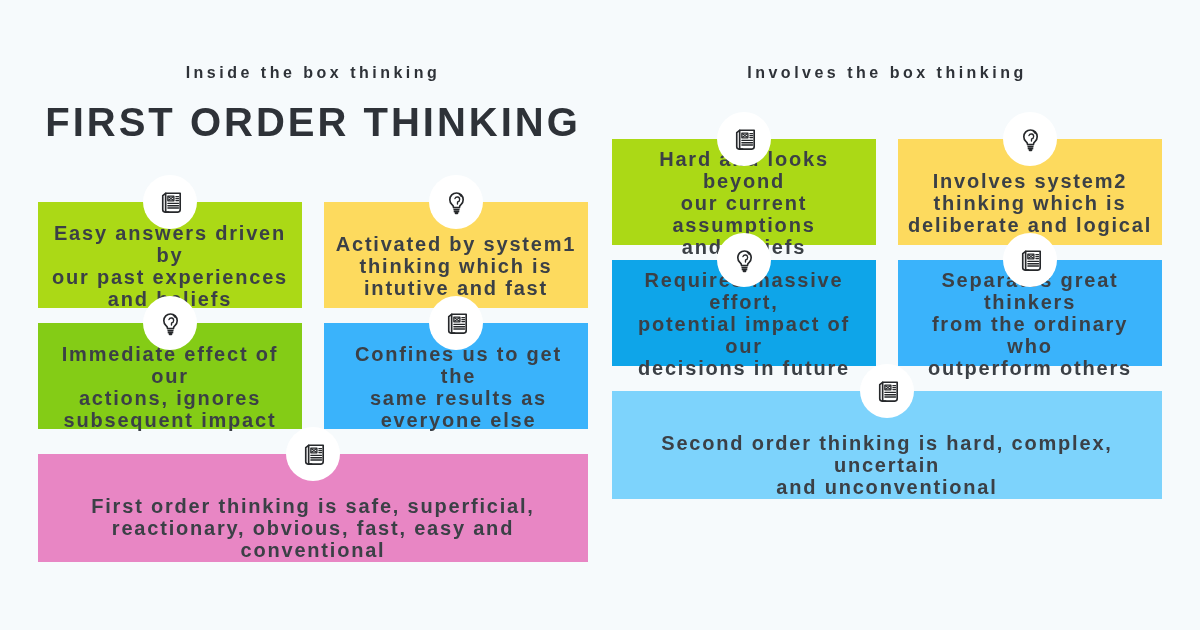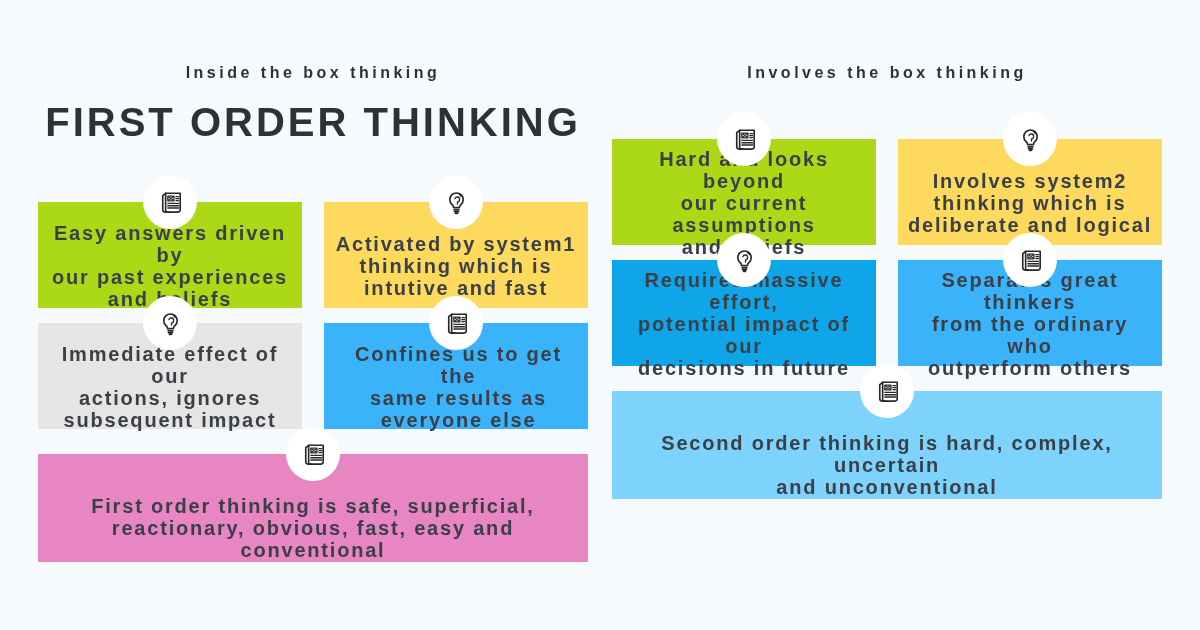--- a/index.html
+++ b/index.html
@@ -128,21 +128,21 @@
       <div class="card" style="background-color: rgb(253, 218, 94); align-items: center;">
         <div class="badge">
           <svg width="31" height="31" viewBox="0 0 32 32">
               <use href="#def-lightbulb"></use>
             </svg>
         </div>
         <p class="card-text">Activated by system1
 thinking which is
 intutive and fast</p>
       </div>
-      <div class="card" style="background-color: #e5e5e5;">
+      <div class="card" style="background-color: #84cc16;">
         <div class="badge">
           <svg width="31" height="31" viewBox="0 0 32 32">
               <use href="#def-lightbulb"></use>
             </svg>
         </div>
         <p class="card-text">Immediate effect of our
 actions, ignores
 subsequent impact</p>
       </div>
       <div class="card" style="background-color: rgb(58, 179, 251); padding-left: 13px;">

